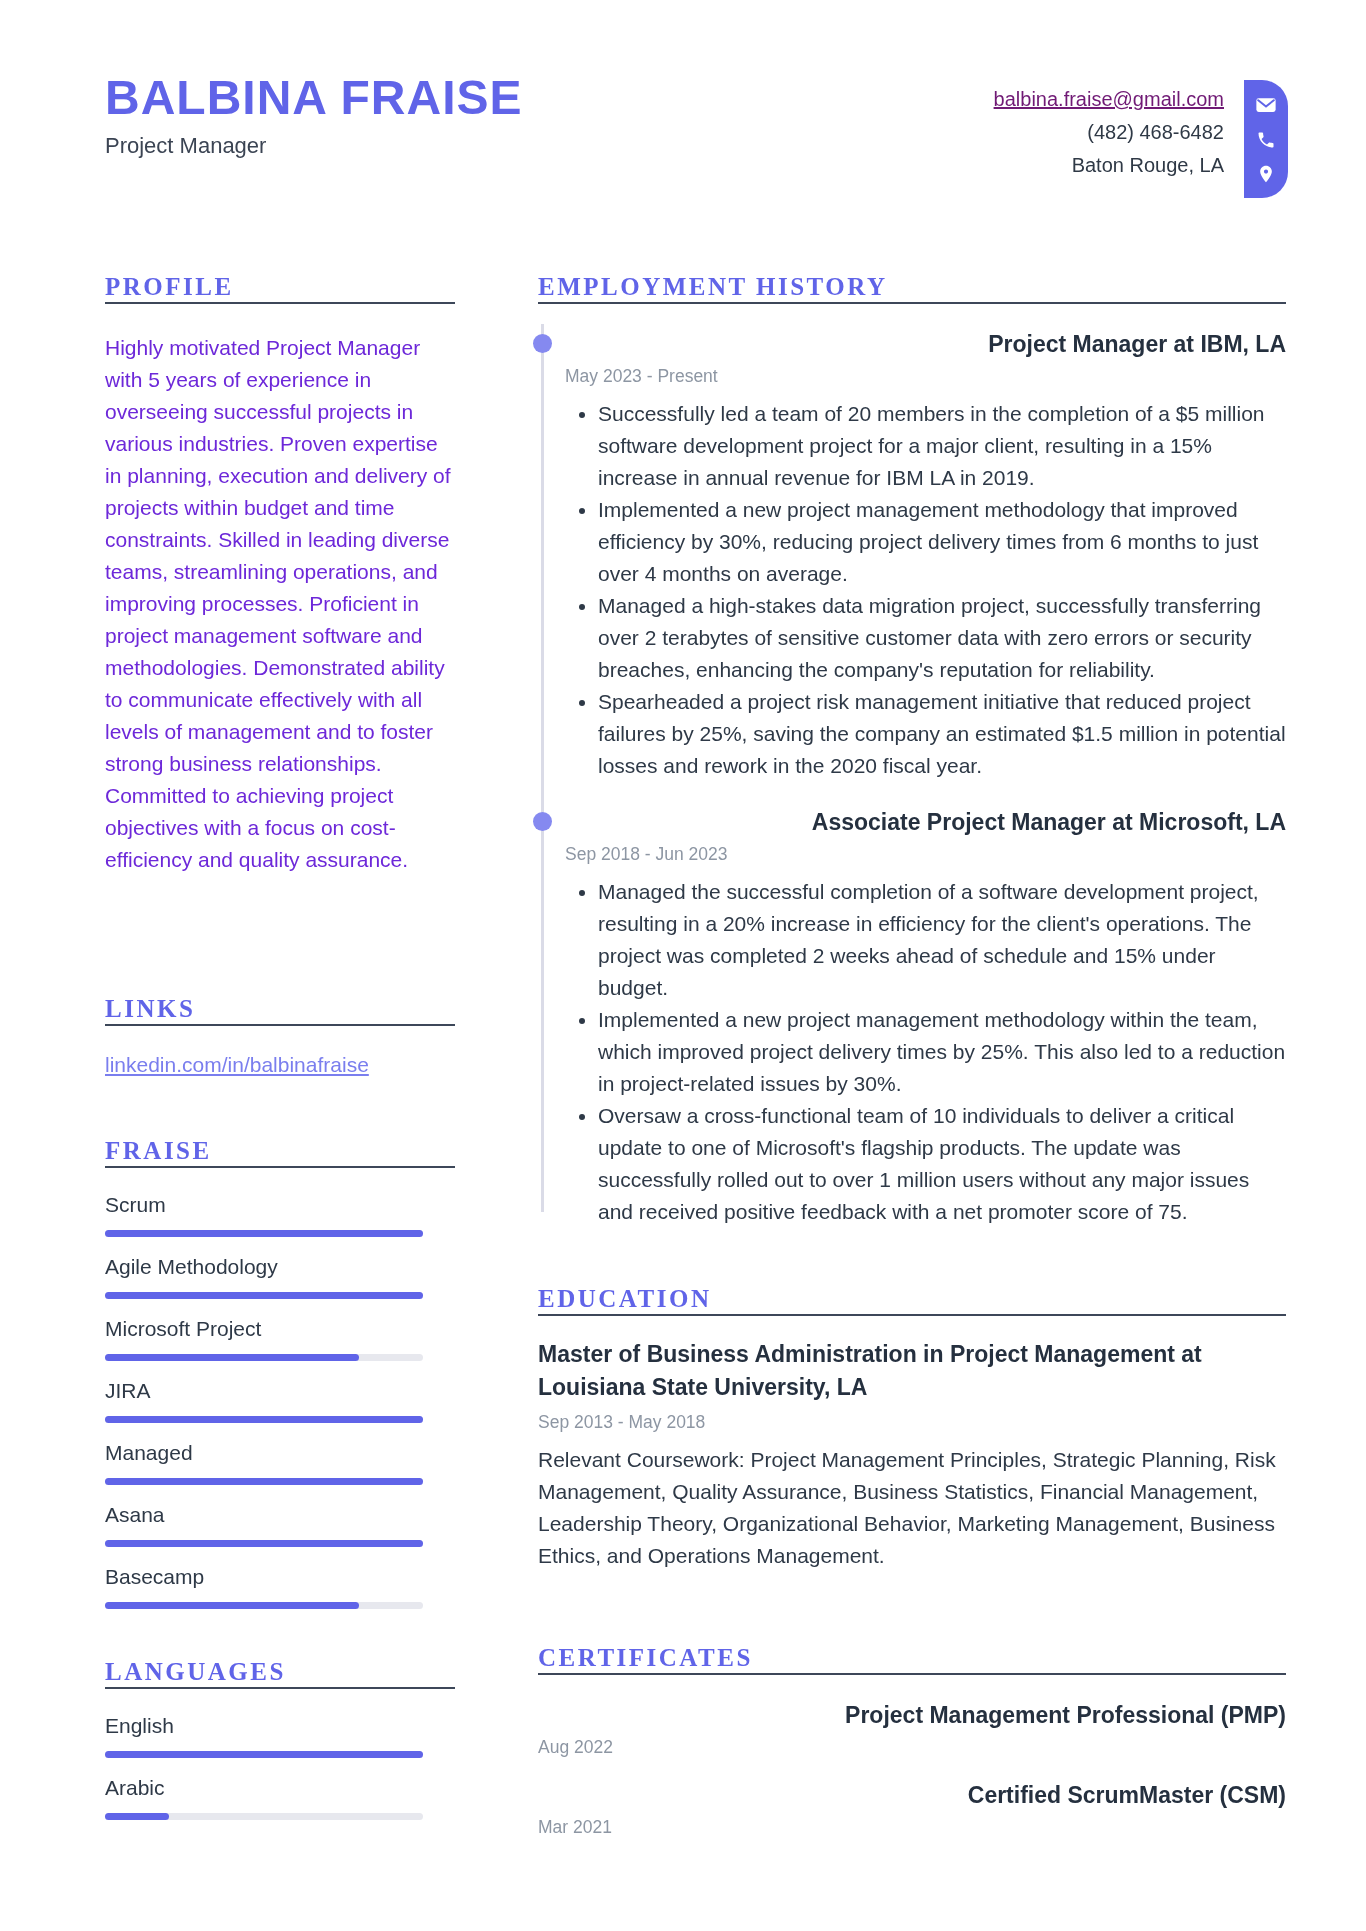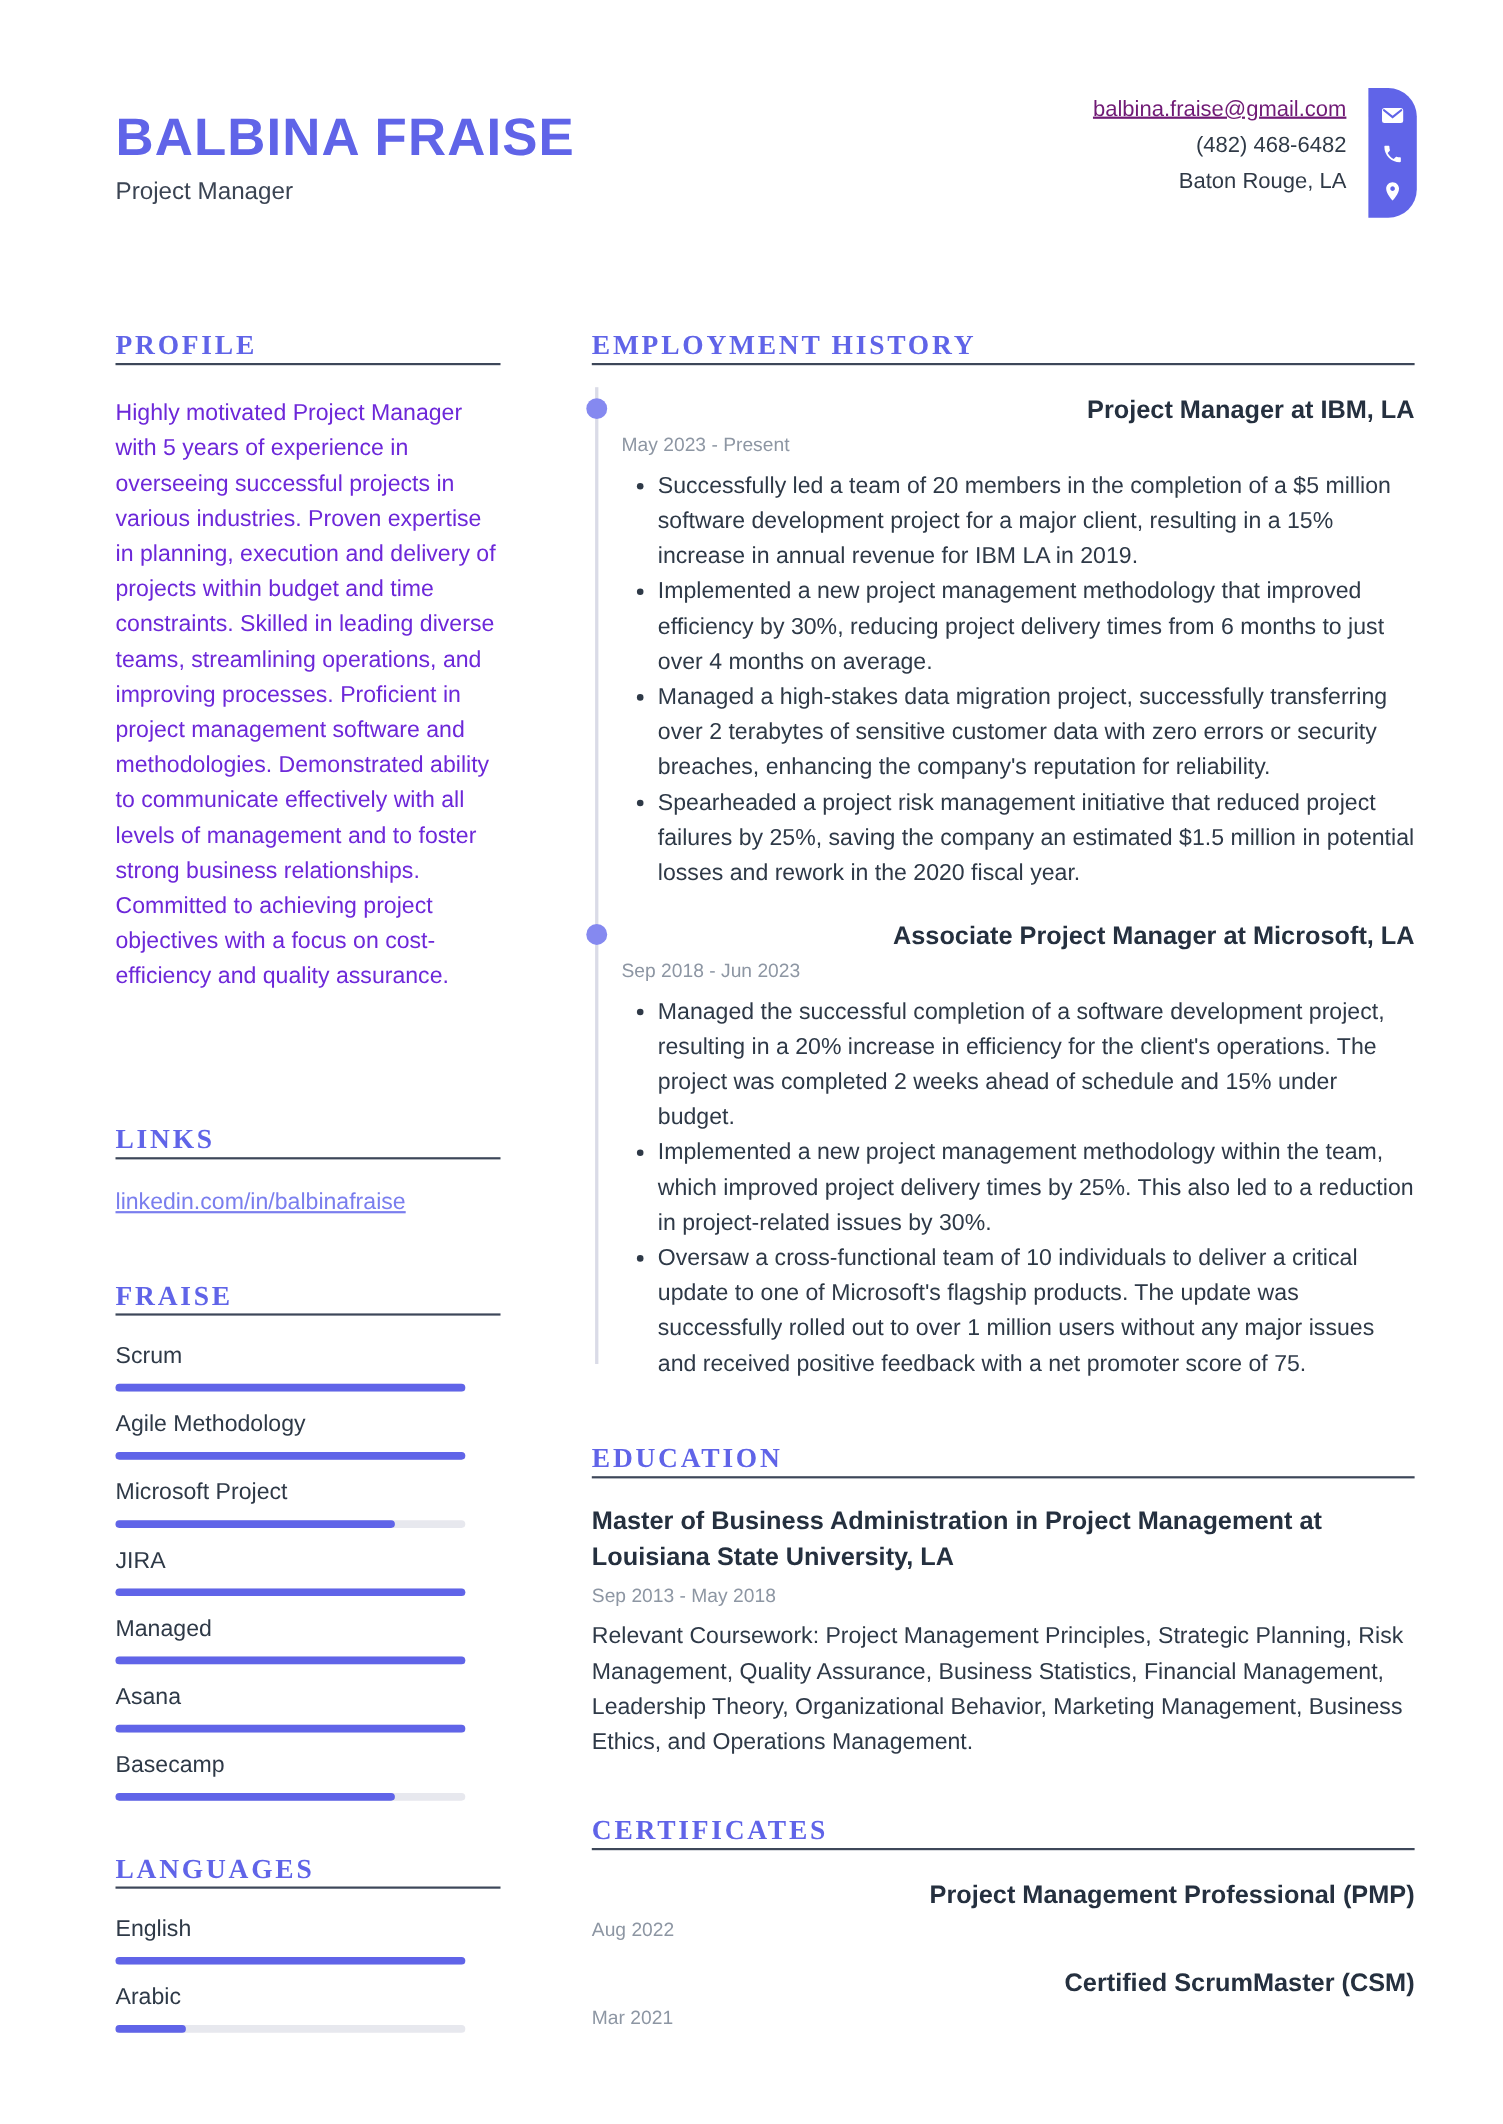--- a/index.html
+++ b/index.html
@@ -5,21 +5,21 @@
   * { margin:0; padding:0; box-sizing:border-box; }
   html,body { background:#ffffff; }
   body {
     width:1366px; height:1931px; overflow:hidden;
     font-family:"Liberation Sans", sans-serif;
     color:#2e3947;
   }
   .page { width:1366px; height:1931px; padding:0 78px 0 105px; position:relative; }
 
   
-  .header { position:relative; padding-top:100px; }
+  .header { position:relative; padding-top:72px; }
   .name { font-size:48px; line-height:52px; font-weight:bold; color:#6064e8; letter-spacing:1px; }
   .job-title-sub { margin-top:8px; font-size:22px; line-height:28px; color:#3b4453; }
   .header-right { position:absolute; top:80px; right:0; display:flex; align-items:flex-start; }
   .contact-lines { text-align:right; font-size:20px; line-height:33px; color:#2f3946; margin-right:20px; margin-top:3px; }
   .contact-lines a { color:#701a75; text-decoration:underline; }
   .icon-bar {
     width:44px; height:118px; background:#6064e8;
     border-radius:0 26px 26px 0;
     display:flex; flex-direction:column; align-items:center; justify-content:space-evenly;
   }
@@ -53,21 +53,21 @@
   .job { position:relative; padding-left:27px; }
   .job + .job { margin-top:26px; }
   .job-dot { position:absolute; left:-5px; top:4px; width:19px; height:19px; border-radius:50%; background:#8589f0; }
   .entry-title { font-size:23px; line-height:28px; font-weight:bold; color:#25303f;text-align:right; }
   .entry-date { margin-top:6px; font-size:17.5px; line-height:24px; color:#8d96a3; }
   .bullets { margin-top:10px; padding-left:33px; list-style:disc; }
   .bullets li { font-size:21px; line-height:32px; color:#2e3947; }
   .education-section { margin-top:56px; }
   .degree { margin-top:22px; font-size:23px; line-height:33px; font-weight:bold; color:#25303f; width:720px; }
   .edu-desc { margin-top:10px; font-size:21px; line-height:32px; color:#2e3947; }
-  .certificates-section { margin-top:50px; }
+  .certificates-section { margin-top:71px; }
   .cert-item { margin-top:26px; }
   .cert-item + .cert-item { margin-top:22px; }
 </style>
 </head>
 <body>
 
 <div class="page">
 
   <div class="header">
     <div class="name">BALBINA FRAISE</div>

